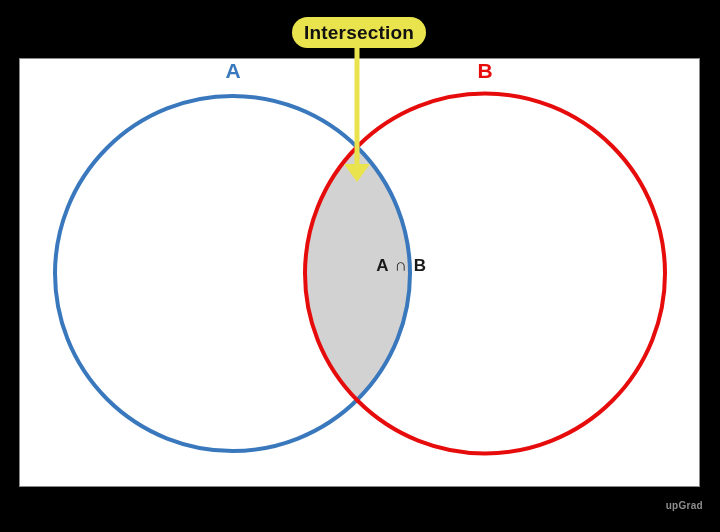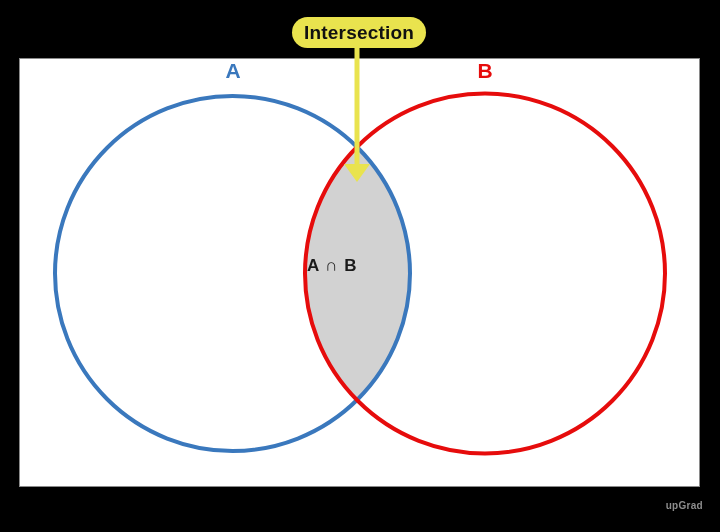--- a/index.html
+++ b/index.html
@@ -56,21 +56,21 @@
     width: 40px;
     text-align: center;
     color: #e60c0c;
     font-size: 21px;
     font-weight: 700;
   }
   #label-intersection {
     left: 307px;
     top: 256px;
     width: 120px;
-    text-align: left;
+    text-align: right;
     color: #1a1a1a;
     font-size: 17px;
     font-weight: 600;
     letter-spacing: 1px;
   }
   #watermark {
     left: 645px;
     top: 500px;
     width: 58px;
     text-align: right;

